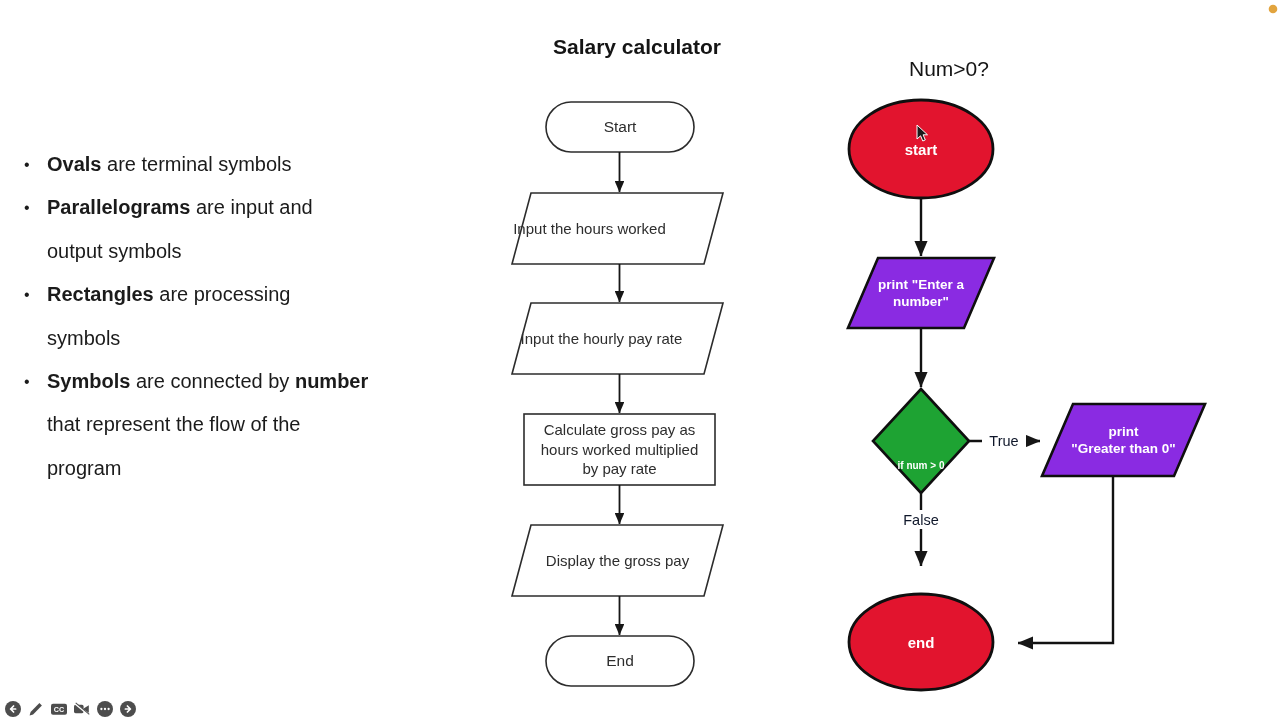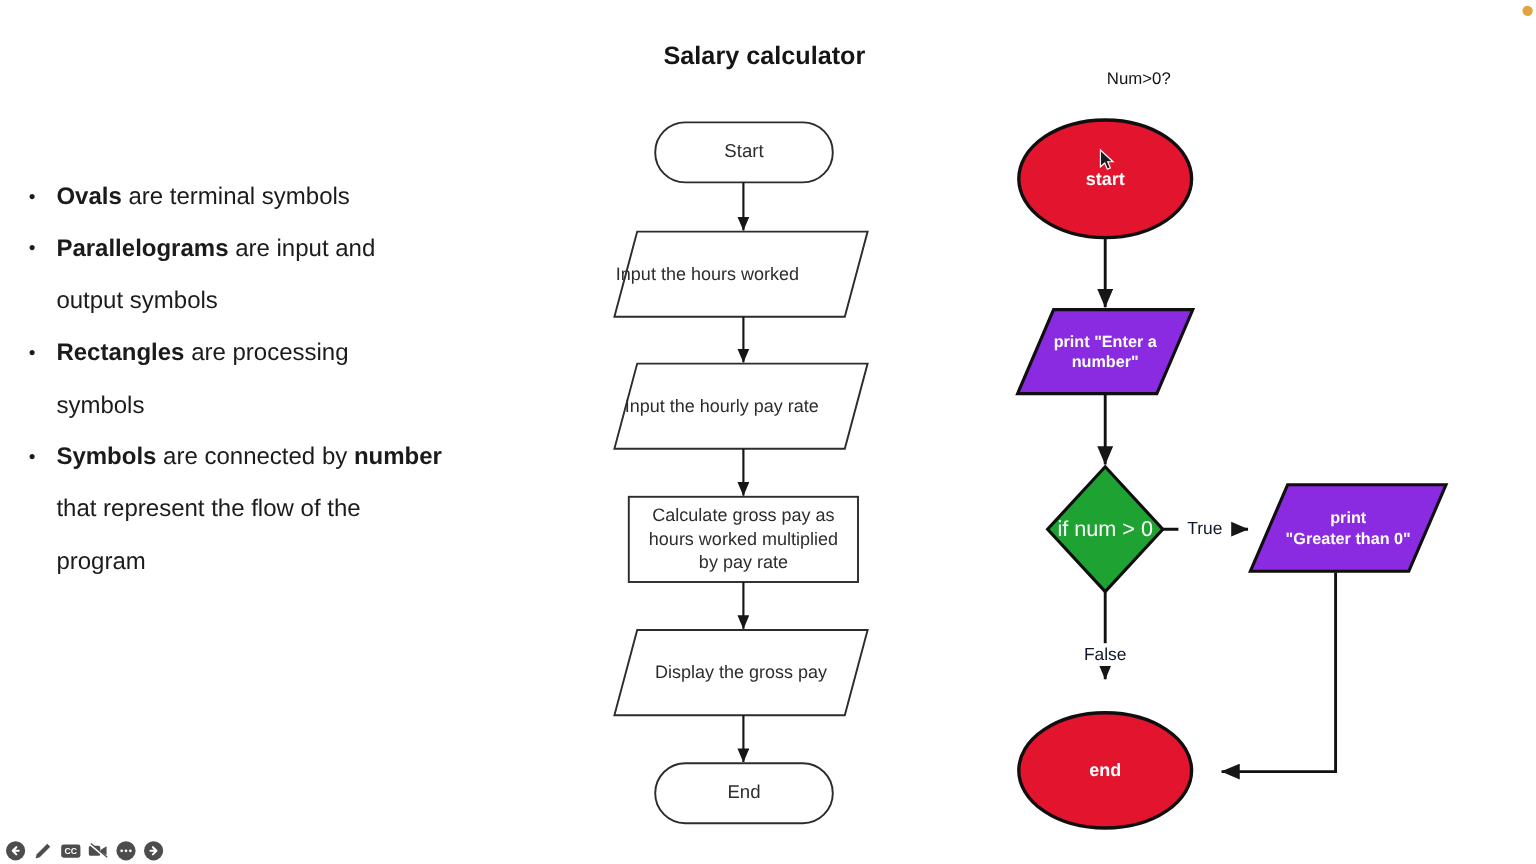--- a/index.html
+++ b/index.html
@@ -11,51 +11,51 @@
 
   
   .bullets{position:absolute;left:24px;top:143px;width:430px;color:#1b1b1b;}
   .brow{position:relative;padding-left:23px;line-height:43.4px;font-size:20px;white-space:nowrap;}
   .brow .bm{position:absolute;left:0;top:0;font-size:16px;}
   .brow b{font-weight:700;}
 
   
   .title{position:absolute;text-align:center;color:#151515;}
   .salary-title{left:497px;top:35px;width:280px;font-size:21px;font-weight:600;}
-  .num-title{left:849px;top:57px;width:200px;font-size:14px;font-weight:400;}
+  .num-title{left:849px;top:57px;width:200px;font-size:21px;font-weight:400;}
 
   
   .canvas{position:absolute;left:0;top:0;z-index:1;}
 
   
   .flabel{position:absolute;display:flex;align-items:center;justify-content:center;
           text-align:center;z-index:2;}
   .midtxt{color:#2d2d2d;font-size:15px;}
   .term{font-size:15.5px;}
   .calc{flex-direction:column;line-height:19.5px;}
   .wlabel{color:#ffffff;font-weight:700;font-size:13.5px;line-height:17px;}
   .wbig{font-size:15px;}
-  .cond{font-weight:400;font-size:18px;}
+  .cond{font-weight:700;font-size:10px;margin-top:24px;}
   .branch{color:#0f172a;font-size:14.5px;background:#ffffff;line-height:18px;}
   .greater{flex-direction:column;line-height:17.5px;}
 
   
   .lb-start   {left:546px;top:102px;width:148px;height:50px;}
   .lb-hours   {left:484px;top:193px;width:211px;height:71px;text-align:right;}
   .lb-rate    {left:496px;top:303px;width:211px;height:71px;}
   .lb-calc    {left:524px;top:414px;width:191px;height:71px;}
   .lb-display {left:512px;top:525px;width:211px;height:71px;}
   .lb-end     {left:546px;top:636px;width:148px;height:50px;}
 
   
   .lb-nstart  {left:849px;top:100px;width:144px;height:98px;}
   .lb-enter   {left:862px;top:261px;width:118px;height:64px;}
   .lb-cond    {left:871px;top:427px;width:100px;height:28px;}
   .lb-true    {left:982px;top:431px;width:44px;height:19px;}
-  .lb-false   {left:896px;top:536px;width:50px;height:19px;}
+  .lb-false   {left:896px;top:510px;width:50px;height:19px;}
   .lb-greater {left:1048px;top:412px;width:151px;height:56px;}
   .lb-nend    {left:849px;top:594px;width:144px;height:96px;}
 
   
   .cursor{position:absolute;left:916px;top:124px;z-index:4;}
 
   
   .record-dot{position:absolute;left:1268px;top:4px;z-index:4;}
 
   

